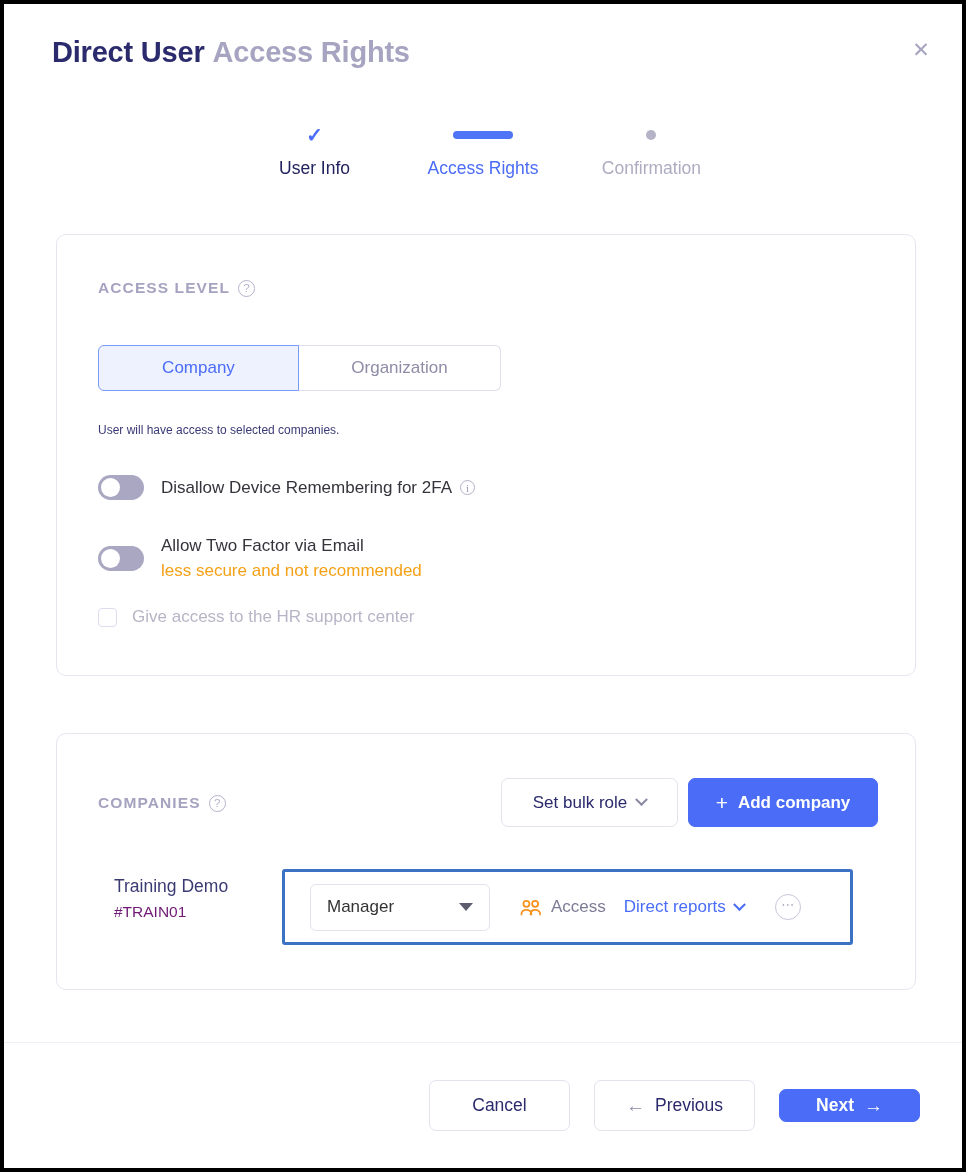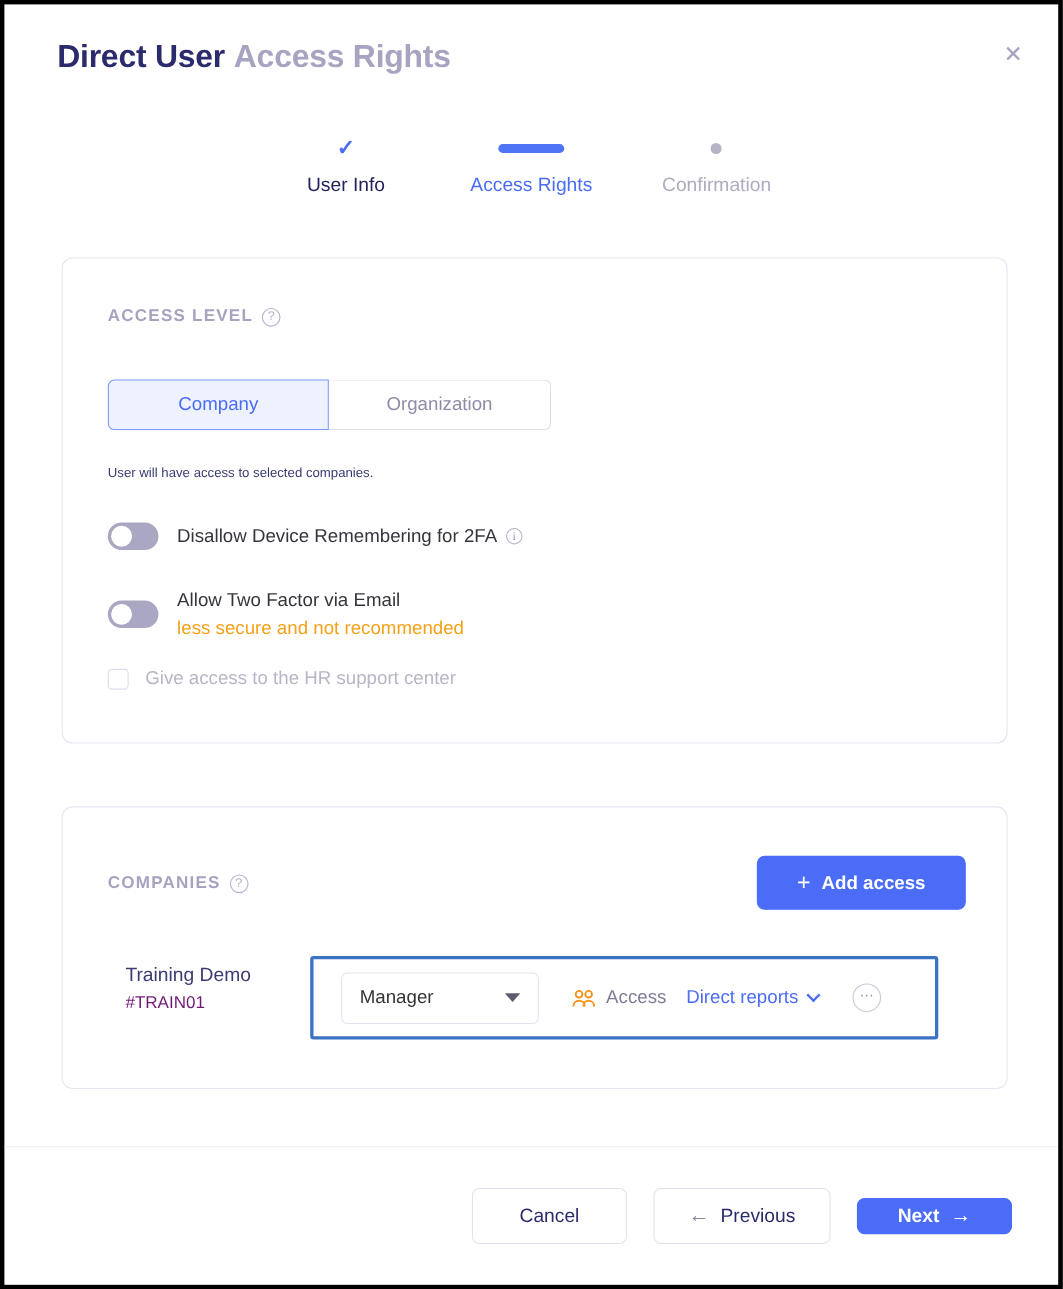--- a/index.html
+++ b/index.html
@@ -484,24 +484,28 @@
     </div>
   </div>
 
   <div class="card card-companies">
 
     <div class="section-title comp-title">
       <span>COMPANIES</span>
       <span class="help-icon">?</span>
     </div>
 
+    <div class="btn btn-outline btn-bulk">
+      <span>Set bulk role</span>
+      <span class="chev"></span>
+    </div>
 
     <div class="btn btn-primary btn-add">
       <span class="plus">+</span>
-      <span>Add access</span>
+      <span>Add company</span>
     </div>
 
     <div class="comp-row">
       <div class="comp-name">Training Demo</div>
       <div class="comp-code">#TRAIN01</div>
 
       <div class="row-highlight">
         <div class="role-select">
           <span>Manager</span>
           <span class="caret-solid"></span>

